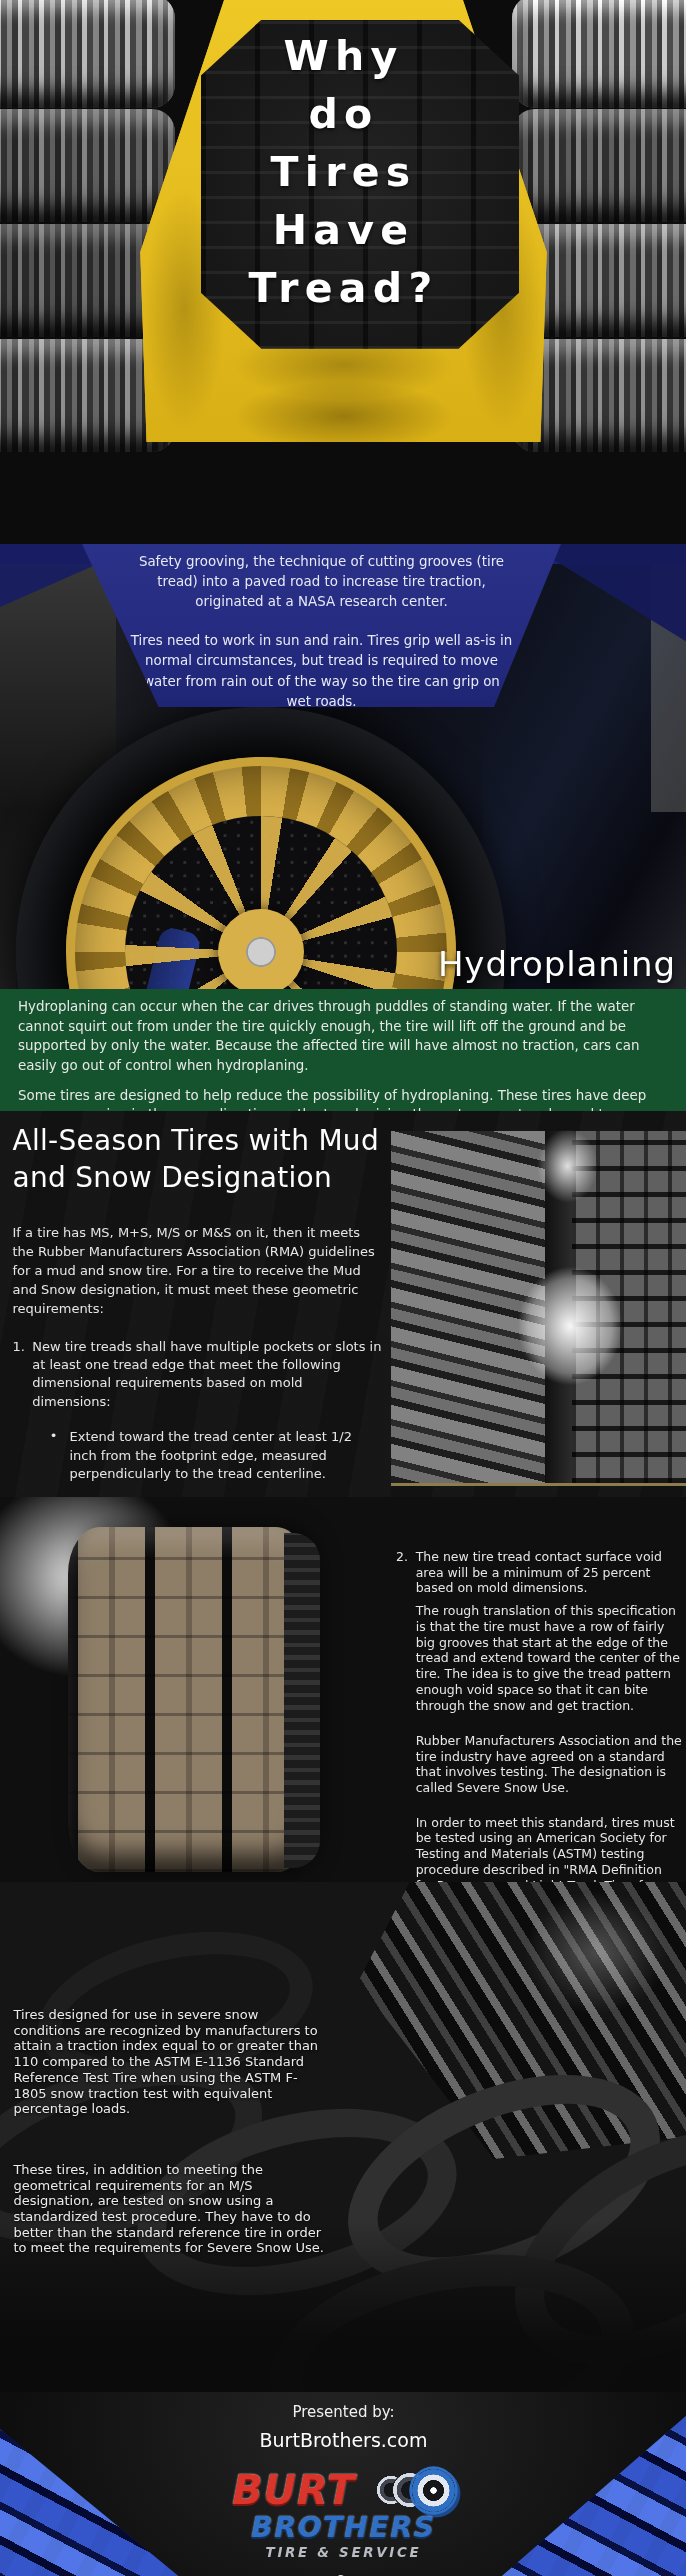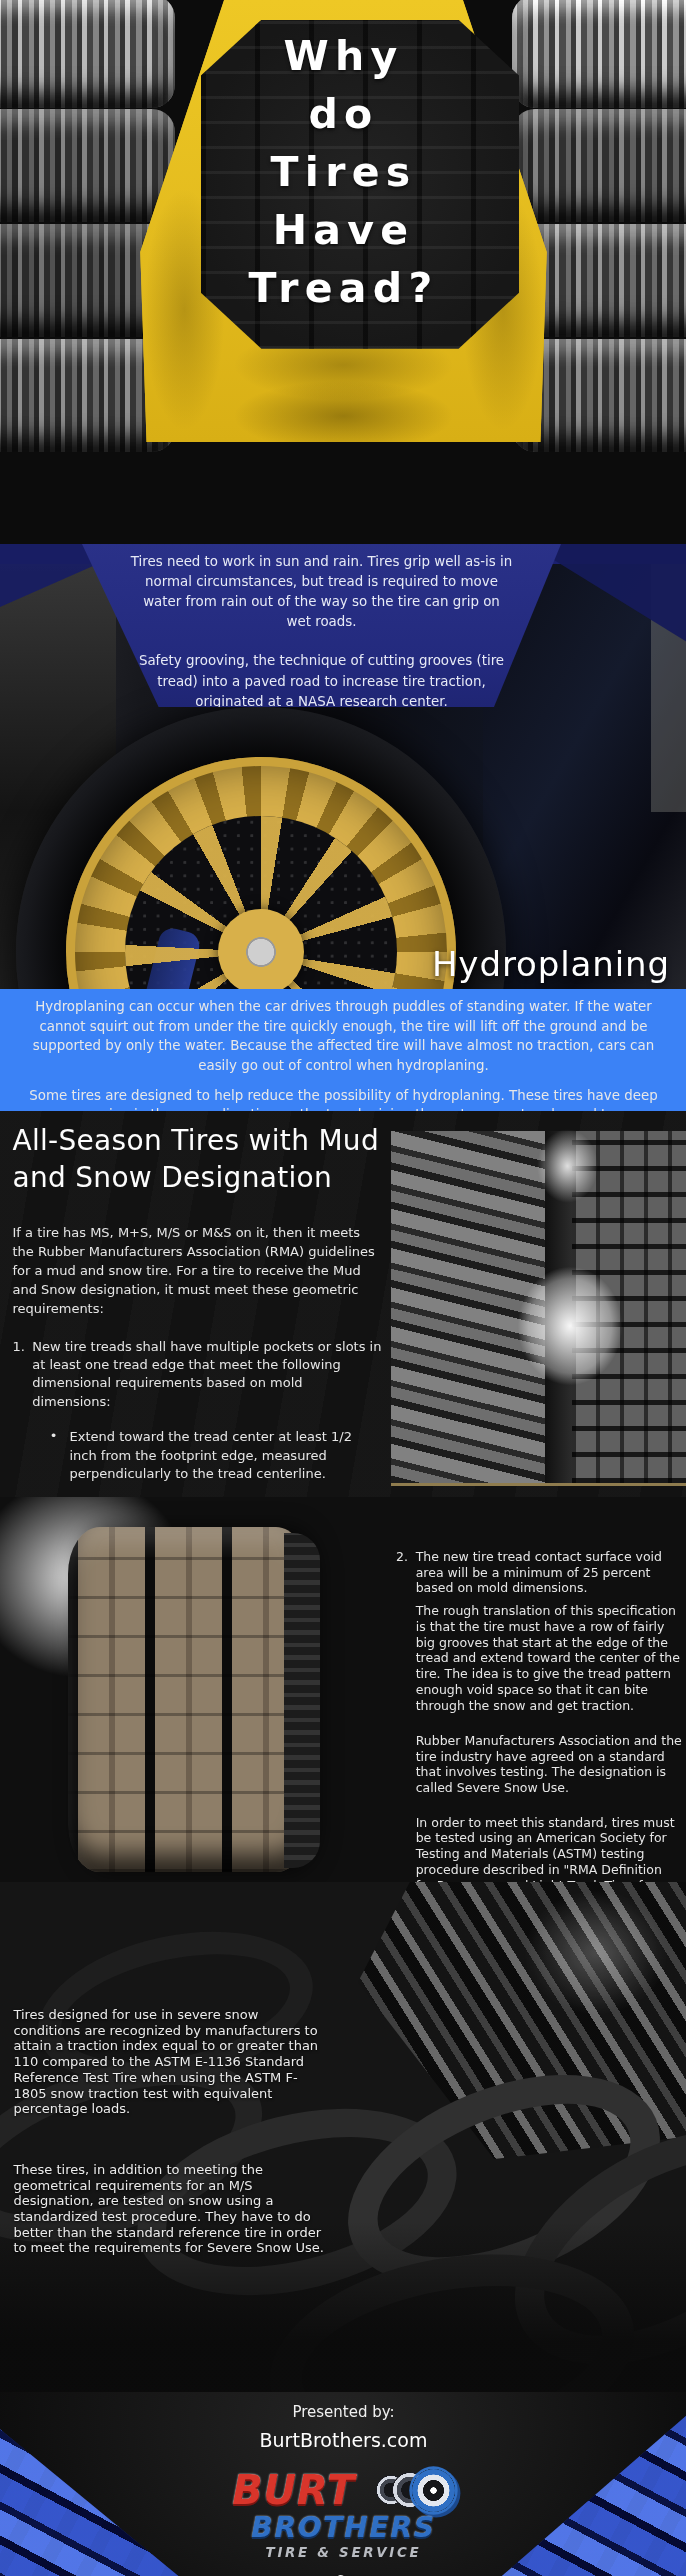--- a/index.html
+++ b/index.html
@@ -71,25 +71,25 @@
     clip-path:polygon(0 0,100% 0,0 100%);opacity:.95;}
   .navy-corner-r{position:absolute;left:528px;top:0;width:159px;height:98px;background:#151a58;
     clip-path:polygon(0 0,100% 0,100% 100%);opacity:.95;}
   .navy-trap{position:absolute;left:82px;top:0;width:479px;height:163px;
     background:linear-gradient(180deg,#2a3188 0%,#232a7e 70%,#1f2574 100%);
     clip-path:polygon(0 0,100% 0,86% 100%,16% 100%);}
   .navy-trap .txt{width:385px;margin:0 auto;padding-top:8px;text-align:center;
     font-size:13.4px;line-height:1.5;color:#e7eaf6;}
   .navy-trap .txt p{margin:0;}
   .navy-trap .txt p + p{margin-top:19px;}
-  .hydro-title{position:absolute;right:17px;bottom:5.4px;font-size:34px;font-weight:400;
+  .hydro-title{position:absolute;right:11px;bottom:5.4px;font-size:34px;font-weight:400;
     color:#fff;letter-spacing:0.9px;text-shadow:0 1.8px 5.4px rgba(0,0,0,.7);}
 
   
-  #hydro-text{height:122px;background:#3b82f6;padding:0;text-align:center;}
+  #hydro-text{height:122px;background:#14532d;padding:0;}
   #hydro-text p{margin:0 18px;font-size:13.4px;line-height:19.7px;color:#e8e8e8;}
   #hydro-text p:first-child{padding-top:8px;}
   #hydro-text p + p{margin-top:9.8px;}
 
   
   #allseason{height:386px;background:#121212;
     background-image:repeating-linear-gradient(100deg,rgba(255,255,255,.02) 0 41px,transparent 41px 82px);}
   .as-left{position:absolute;left:12.5px;top:10.7px;width:370px;}
   .as-title{font-size:28px;line-height:1.35;font-weight:400;color:#fdfdfd;letter-spacing:0.3px;}
   .as-intro{margin:27px 0 0;font-size:13px;line-height:1.45;color:#e6e6e6;}
@@ -221,22 +221,22 @@
   <div class="wrim"></div>
   <div class="winner"></div>
   <div class="caliper"></div>
   <div class="wspokes"></div>
   <div class="whub"></div>
   <div class="navy-strip"></div>
   <div class="navy-corner-l"></div>
   <div class="navy-corner-r"></div>
   <div class="navy-trap">
     <div class="txt">
+      <p>Safety grooving, the technique of cutting grooves (tire tread) into a paved road to increase tire traction, originated at a NASA research center.</p>
       <p>Tires need to work in sun and rain. Tires grip well as-is in normal circumstances, but tread is required to move water from rain out of the way so the tire can grip on wet roads.</p>
-      <p>Safety grooving, the technique of cutting grooves (tire tread) into a paved road to increase tire traction, originated at a NASA research center.</p>
     </div>
   </div>
   <div class="hydro-title">Hydroplaning</div>
 </div>
 
 <div class="sec" id="hydro-text">
   <p>Hydroplaning can occur when the car drives through puddles of standing water. If the water cannot squirt out from under the tire quickly enough, the tire will lift off the ground and be supported by only the water. Because the affected tire will have almost no traction, cars can easily go out of control when hydroplaning.</p>
   <p>Some tires are designed to help reduce the possibility of hydroplaning. These tires have deep grooves running in the same direction as the tread, giving the water an extra channel to escape from under the tire.</p>
 </div>
 

